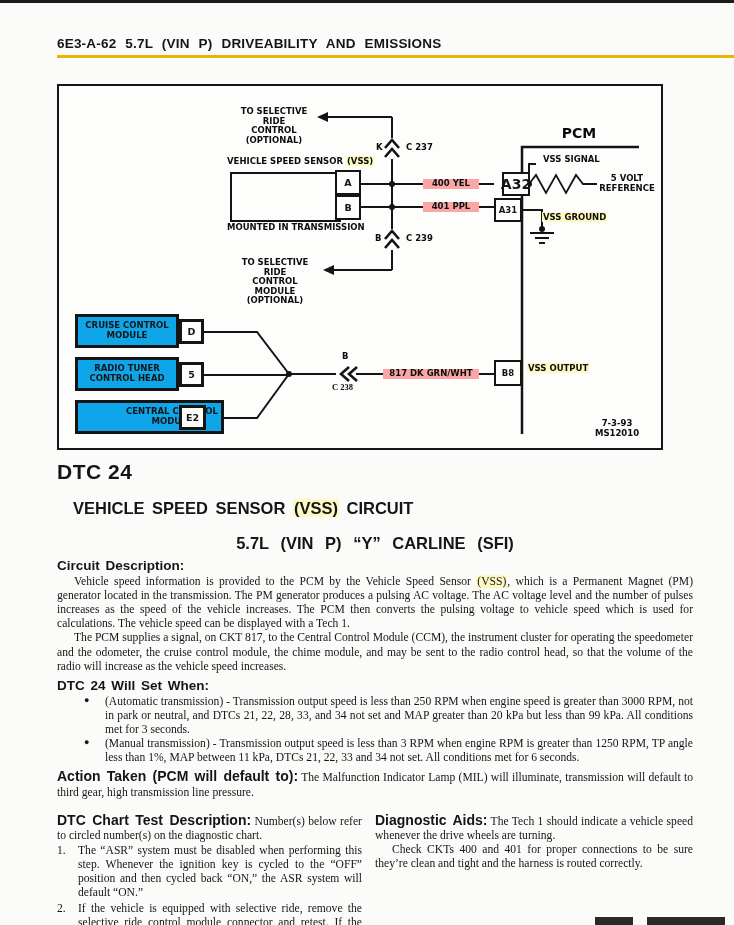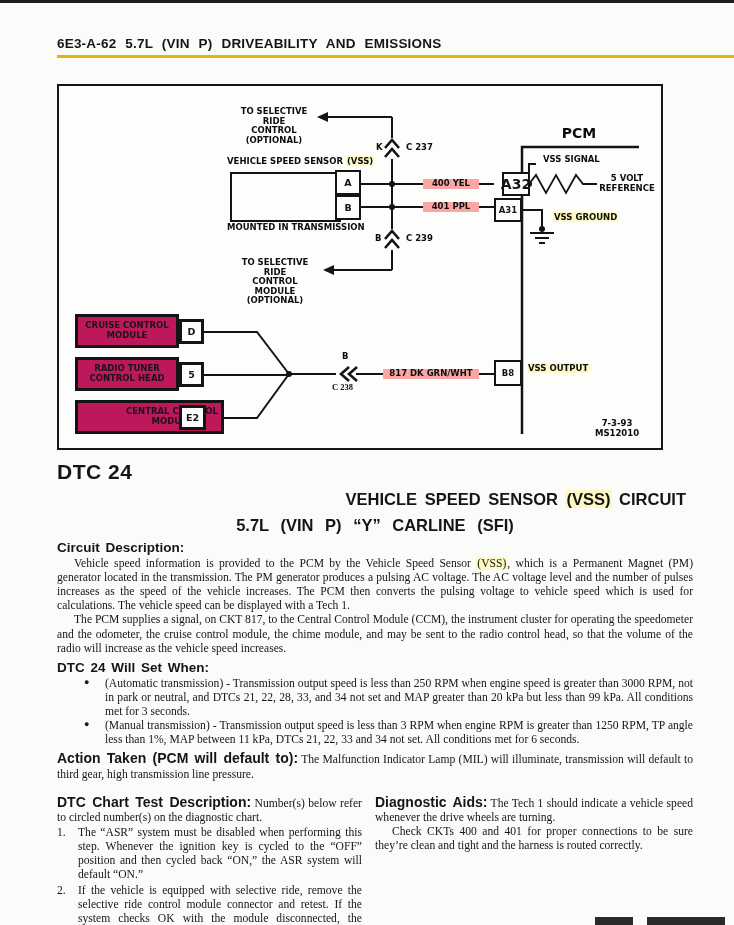--- a/index.html
+++ b/index.html
@@ -11,29 +11,29 @@
   .page-header{position:absolute;left:57px;top:36px;width:677px;border-bottom:3px solid #eab308;
       font:bold 13.5px/1.2 "Liberation Sans",sans-serif;word-spacing:5px;padding-bottom:3px;letter-spacing:.2px;}
   
   .frame{position:absolute;left:57px;top:84px;width:602px;height:362px;border:2px solid #161616;background:#fdfdfc;}
   .dl{position:absolute;font:bold 8.5px/1.12 "DejaVu Sans",sans-serif;color:#0c0c0c;white-space:nowrap;}
   .dl.center{text-align:center;white-space:normal;}
   .hl{background:#fef9c3;padding:0 1px;}
   .wirelabel{background:#fca5a5;text-align:center;padding:0 2px;}
   .termbox{position:absolute;border:2.5px solid #141414;background:#fdfdfc;
       font:bold 9.5px/1 "DejaVu Sans",sans-serif;display:flex;align-items:center;justify-content:center;}
-  .modbox{position:absolute;border:3px solid #141414;background:#be185d;
+  .modbox{position:absolute;border:3px solid #141414;background:#0ea5e9;
       font:bold 8.5px/1.15 "DejaVu Sans",sans-serif;display:flex;align-items:center;justify-content:center;
       text-align:center;flex-direction:column;}
   .sensorbox{position:absolute;border:2.5px solid #141414;background:#fdfdfc;}
   svg.wires{position:absolute;left:0;top:0;}
   
   .body-text{position:absolute;left:0;top:452px;width:734px;padding:0 41px 0 57px;box-sizing:border-box;}
   .t1{font:bold 21px/1.1 "Liberation Sans",sans-serif;text-align:left;margin:8px 0 6px 0;letter-spacing:.5px;}
-  .t2{font:bold 16.5px/1.12 "Liberation Sans",sans-serif;text-align:right;margin:7px;word-spacing:3px;}
+  .t2{font:bold 16.5px/1.12 "Liberation Sans",sans-serif;text-align:left;margin:16px;word-spacing:3px;}
   .t3{font:bold 16.5px/1.12 "Liberation Sans",sans-serif;text-align:center;margin:0 0 6px 0;word-spacing:7px;}
   .sechead{font:bold 13.5px/1.25 "Liberation Sans",sans-serif;margin:4px 0 0 0;word-spacing:2px;}
   .sechead-inline{font:bold 14px/1.2 "Liberation Sans",sans-serif;word-spacing:2px;}
   p.body{font-size:11.6px;line-height:1.22;margin:0;text-align:justify;}
   p.indent{text-indent:17px;}
   .bullet-item{position:relative;padding-left:48px;font-size:11.6px;line-height:1.22;text-align:justify;}
   .bullet-glyph{position:absolute;left:27px;top:0;font-size:9px;}
   .num-item{position:relative;padding-left:21px;font-size:11.6px;line-height:1.22;text-align:justify;margin-top:1px;}
   .num-glyph{position:absolute;left:0;top:0;}
   .cols{display:flex;gap:13px;margin-top:12px;}
@@ -130,21 +130,21 @@
   </div>
 
   <div class="dl" style="left:485px;top:40px;width:70px;text-align:center;font-size:14px;">PCM</div>
   <div class="termbox" style="left:435px;top:86px;width:24px;height:20px;font-size:14px;margin-left:8px;">A32</div>
   <div class="termbox" style="left:435px;top:112px;width:24px;height:20px;font-size:8.5px;">A31</div>
   <div class="dl" style="left:484px;top:69px;">VSS SIGNAL</div>
   <div class="dl center" style="left:540px;top:88px;width:56px;">
     <span>5 VOLT</span><br>
     <span>REFERENCE</span>
   </div>
-  <div class="dl" style="left:494px;top:127px;text-align:center;">
+  <div class="dl" style="left:483px;top:127px;text-align:center;">
     <span class="hl">VSS GROUND</span>
   </div>
 
   <div class="modbox" style="left:16px;top:228px;width:98px;height:28px;">
     <span>CRUISE CONTROL</span>
     <span>MODULE</span>
   </div>
   <div class="termbox" style="left:120px;top:233px;width:19px;height:19px;border-width:3px;">D</div>
 
   <div class="modbox" style="left:16px;top:271px;width:98px;height:28px;">

